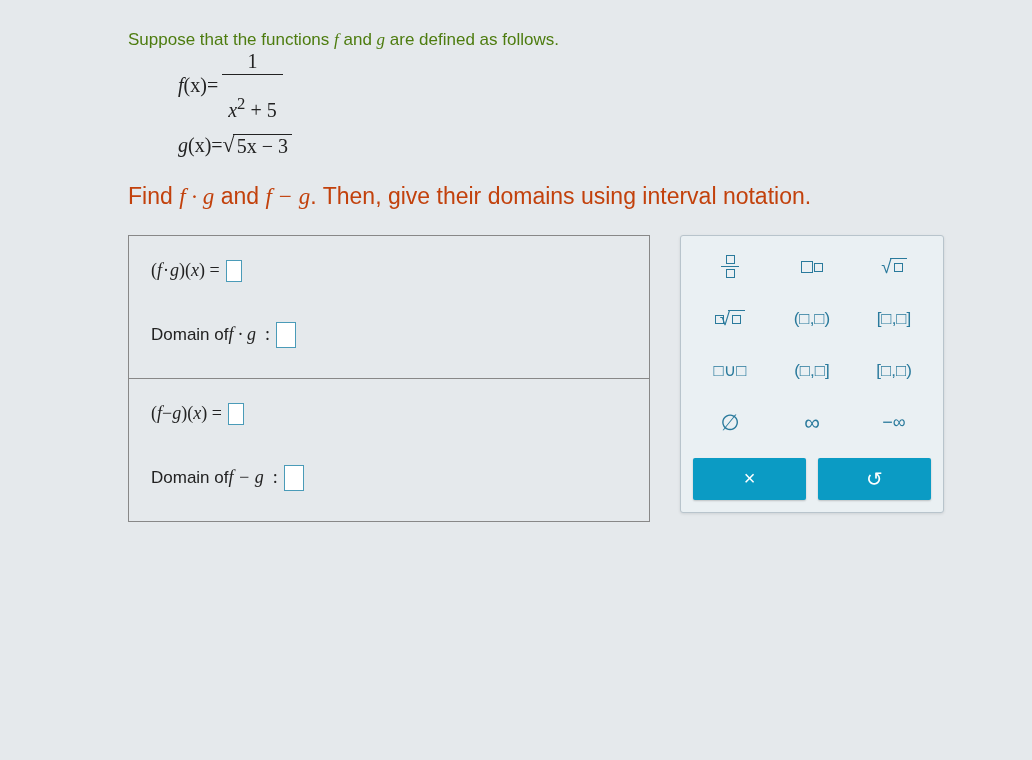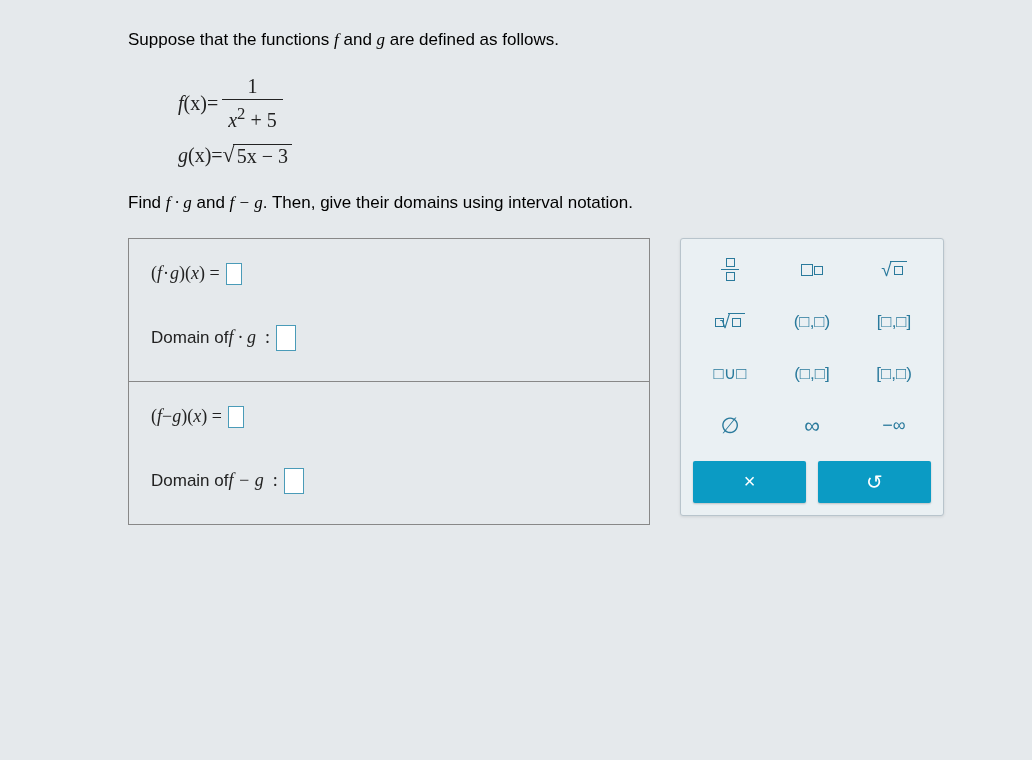--- a/index.html
+++ b/index.html
@@ -9,50 +9,49 @@
     font-family: Arial, sans-serif;
     color: #333;
     width: 1032px;
     height: 760px;
     overflow: hidden;
     box-sizing: border-box;
     padding: 30px 0 0 128px;
   }
   .instruction {
     font-size: 17px;
-    color: #000000;
-    margin-bottom: 25px;
+    color: #4d7c0f;
   }
   .italic { font-style: italic; font-family: 'Times New Roman', serif; }
   .math-block {
     margin-left: 50px;
     font-family: 'Times New Roman', serif;
     font-size: 20px;
     color: #222;
   }
   .eq-row { display:flex; align-items:center; margin-bottom:12px;}
   .frac { display:inline-flex; flex-direction:column; align-items:center; margin: 0 4px; vertical-align: middle;}
   .frac .num { padding: 0 6px 1px 6px; }
-  .frac .den { border-top:1.5px solid #222; padding: 4px 6px 0 6px;}
+  .frac .den { border-top:1.5px solid #222; padding: 19px 6px 0 6px;}
   .sqrt-wrap {
     display:inline-flex;
     align-items:flex-start;
   }
   .sqrt-sign {
     font-size: 22px;
     line-height: 22px;
   }
   .sqrt-body {
     border-top: 1.5px solid #222;
     padding: 0 4px;
     margin-left: -2px;
   }
   .instruction2 {
-    font-size: 17px;
-    color: #000000;
+    font-size: 23px;
+    color: #c2410c;
     margin-top: 25px;
     margin-bottom: 25px;
   }
   .work-area {
     display:flex;
     gap: 30px;
     align-items:flex-start;
   }
   .answer-box {
     border: 1px solid #888;

